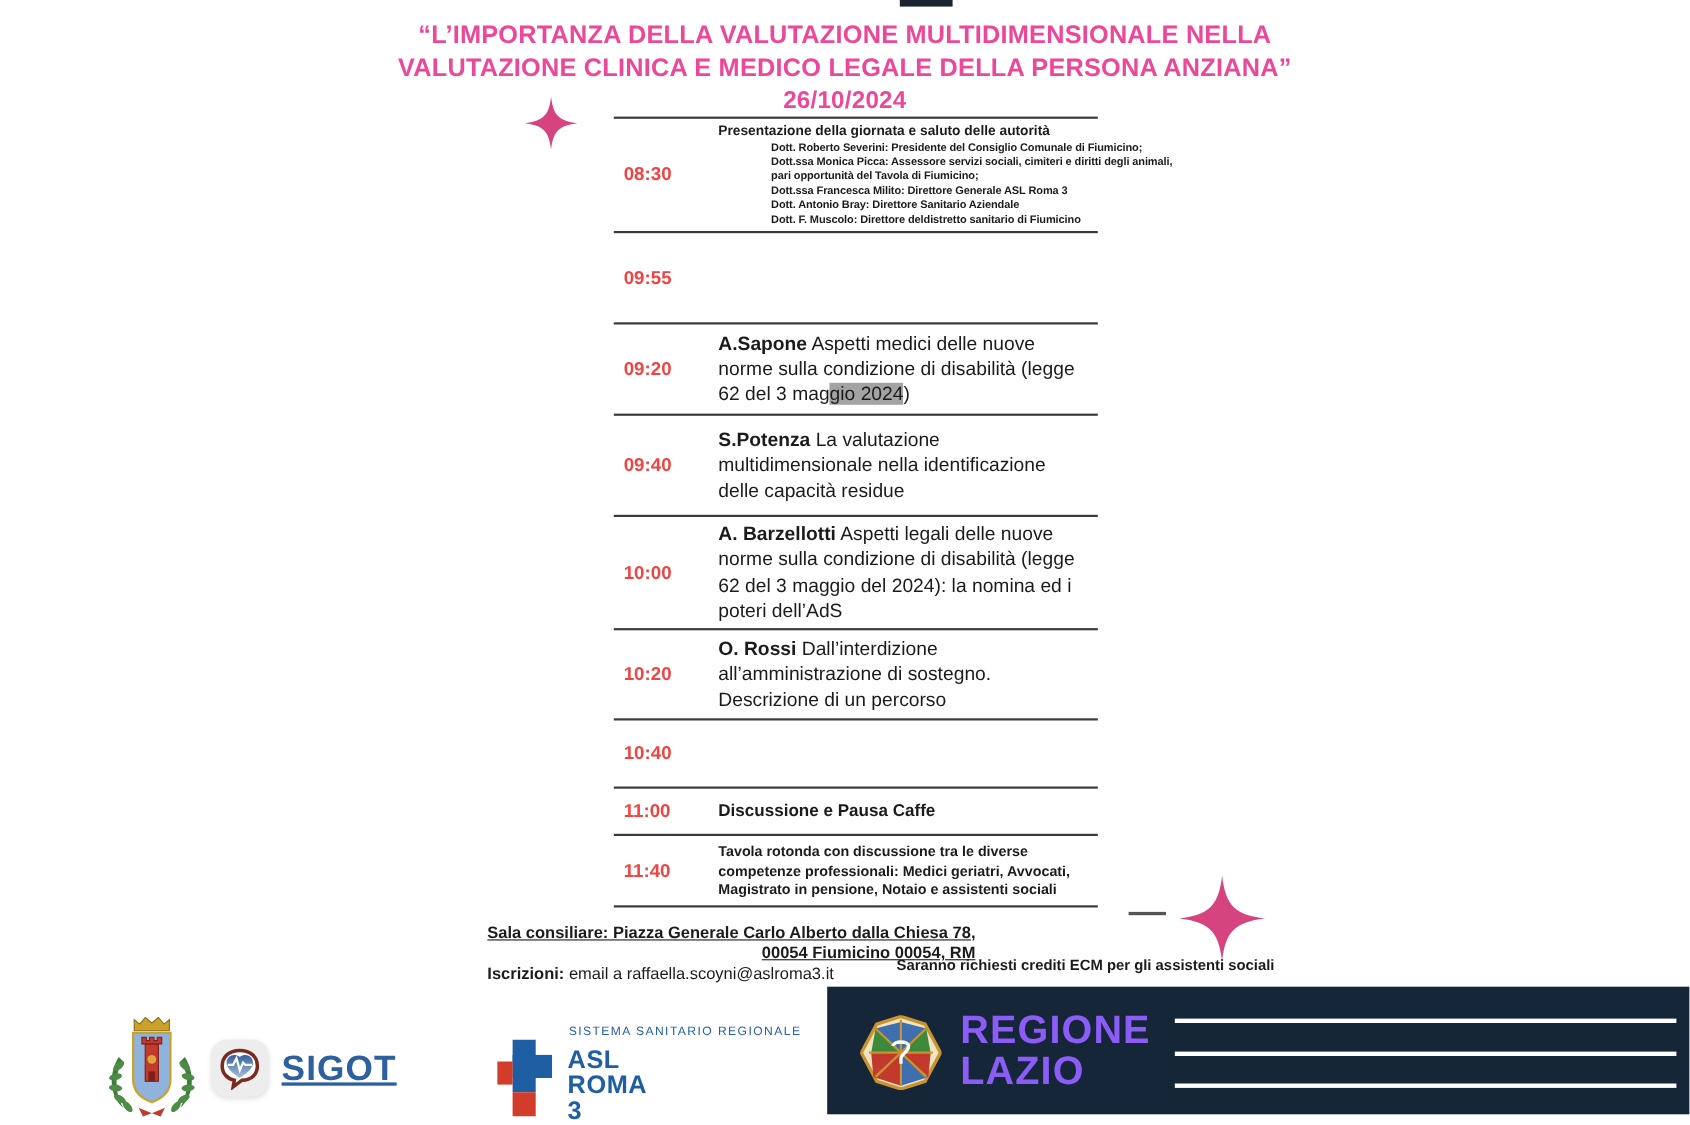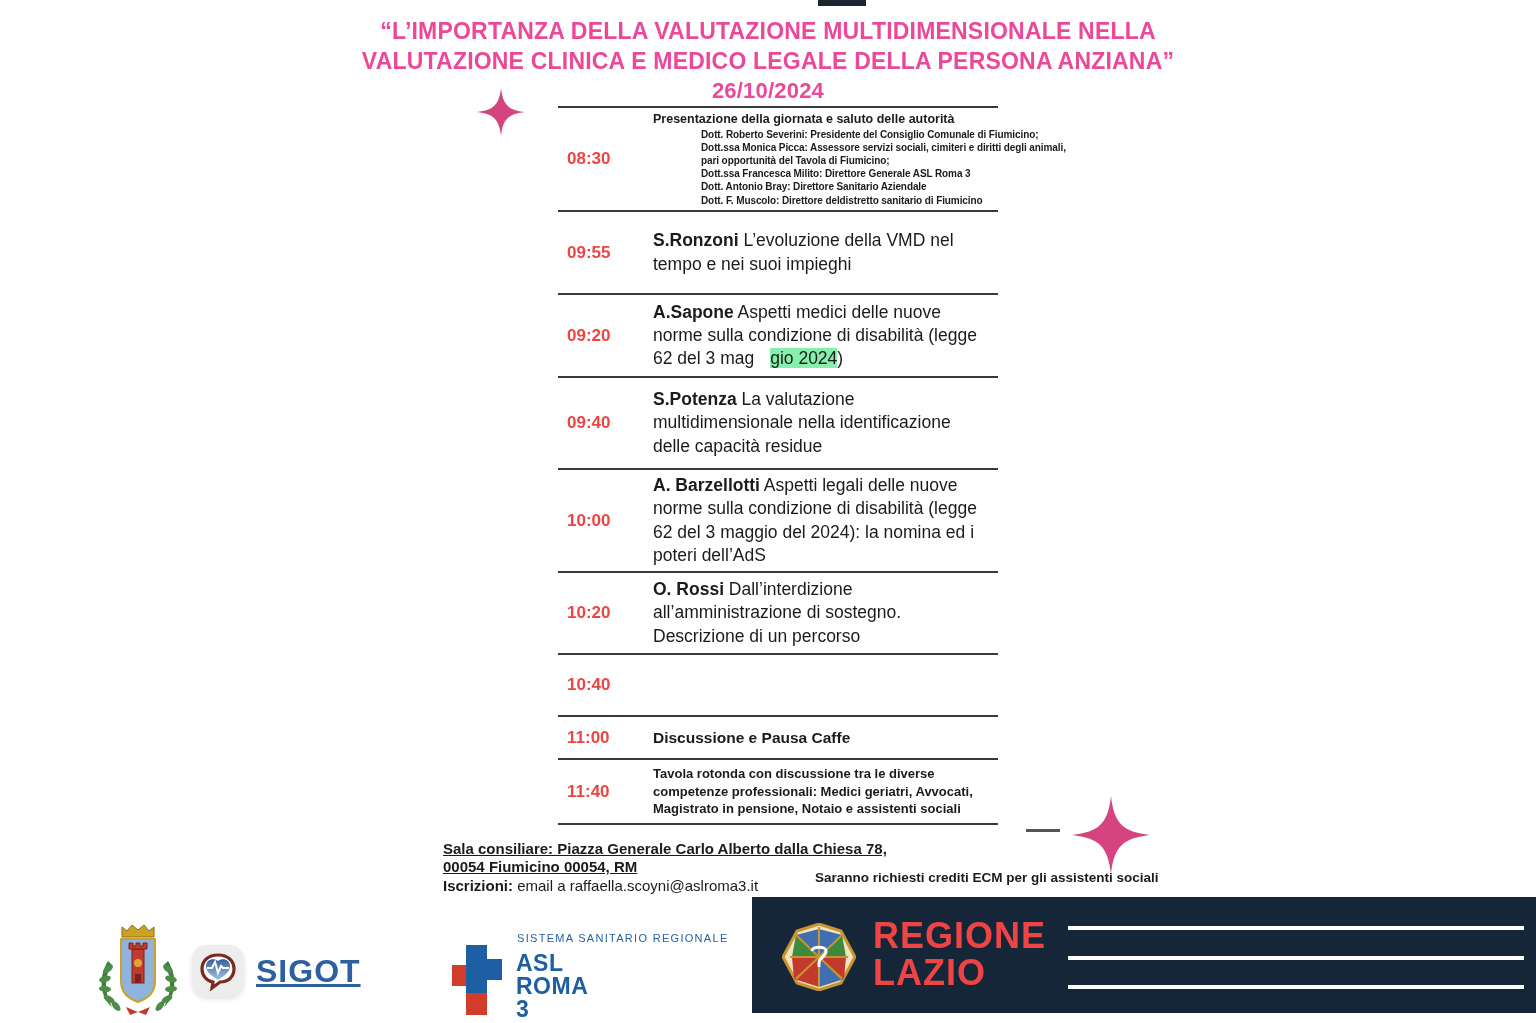--- a/index.html
+++ b/index.html
@@ -43,25 +43,25 @@
   .r5{min-height:82px;}
   .r6{min-height:62px;}
   .r7{min-height:43px;}
   .r8{min-height:67px;}
   .talk{font-size:17.5px;line-height:1.33;width:330px;}
   .talk b{font-weight:bold;}
   .session-heading{font-size:12.5px;font-weight:bold;white-space:nowrap;line-height:1.3;}
   .speaker-line{font-size:10px;font-weight:bold;white-space:nowrap;line-height:1.32;letter-spacing:-.1px;padding-left:48px;}
   .bold-line{font-size:15.5px;font-weight:bold;}
   .roundtable{font-size:13px;font-weight:bold;line-height:1.38;width:360px;}
-  .hl{background:#86efac;margin-left:16px;}
+  .hl{background:#a3a3a3;}
 
   
   .venue{position:absolute;left:443px;top:840px;font-size:15px;line-height:18px;}
-  .venue .u{font-weight:bold;text-decoration:underline;}
+  .venue .u{font-weight:bold;text-decoration:underline;text-align:right;}
   .venue .reg{margin-top:1px;}
   .venue .reg b{font-weight:bold;}
   .ecm-note{position:absolute;left:815px;top:870px;font-size:13.5px;font-weight:bold;}
 
   
   .crest{position:absolute;left:96px;top:919px;width:84px;height:98px;}
   .crest svg{display:block;width:100%;height:100%;}
 
   .sigot{position:absolute;left:192px;top:945px;display:flex;align-items:center;}
   .sigot-badge{
@@ -70,21 +70,21 @@
   }
   .sigot-text{color:#2e5f9e;font-weight:bold;font-size:32px;letter-spacing:1px;margin-left:12px;text-decoration:underline;}
 
   .asl{position:absolute;left:452px;top:928px;}
   .asl-cross{position:absolute;left:0;top:17px;width:50px;height:70px;}
   .asl-system{position:absolute;left:65px;top:4px;color:#2460a8;font-size:11px;letter-spacing:1.3px;white-space:nowrap;}
   .asl-name{position:absolute;left:64px;top:24px;color:#1e5fa4;font-size:23px;font-weight:600;line-height:23px;letter-spacing:.5px;}
 
   .lazio-banner{position:absolute;left:752px;top:897px;width:784px;height:116px;background:#152638;}
   .lazio-crest{position:absolute;left:30px;top:26px;width:74px;height:68px;}
-  .lazio-text{position:absolute;left:121px;top:20px;color:#ef4444;font-size:36px;font-weight:600;line-height:37px;letter-spacing:1px;}
+  .lazio-text{position:absolute;left:121px;top:20px;color:#8b5cf6;font-size:36px;font-weight:600;line-height:37px;letter-spacing:1px;}
   .lazio-line{position:absolute;left:316px;width:456px;height:4px;background:#ffffff;}
   .lazio-line.l1{top:29px;}
   .lazio-line.l2{top:59px;}
   .lazio-line.l3{top:88px;}
 </style>
 </head>
 <body>
 
 <div class="poster">
 
@@ -118,23 +118,20 @@
         <div class="speaker-line">Dott.ssa Monica Picca: Assessore servizi sociali, cimiteri e diritti degli animali,</div>
         <div class="speaker-line">pari opportunità del Tavola di Fiumicino;</div>
         <div class="speaker-line">Dott.ssa Francesca Milito: Direttore Generale ASL Roma 3</div>
         <div class="speaker-line">Dott. Antonio Bray: Direttore Sanitario Aziendale</div>
         <div class="speaker-line">Dott. F. Muscolo: Direttore deldistretto sanitario di Fiumicino</div>
       </div>
     </div>
 
     <div class="srow r1">
       <div class="stime">09:55</div>
-      <div class="scontent">
-        <div class="talk"><b>S.Ronzoni</b><span> L’evoluzione della VMD nel tempo e nei suoi impieghi</span></div>
-      </div>
     </div>
 
     <div class="srow r2">
       <div class="stime">09:20</div>
       <div class="scontent">
         <div class="talk"><b>A.Sapone</b><span> Aspetti medici delle nuove norme sulla condizione di disabilità (legge 62 del 3 mag</span><span class="hl">gio 2024</span><span>)</span></div>
       </div>
     </div>
 
     <div class="srow r3">

